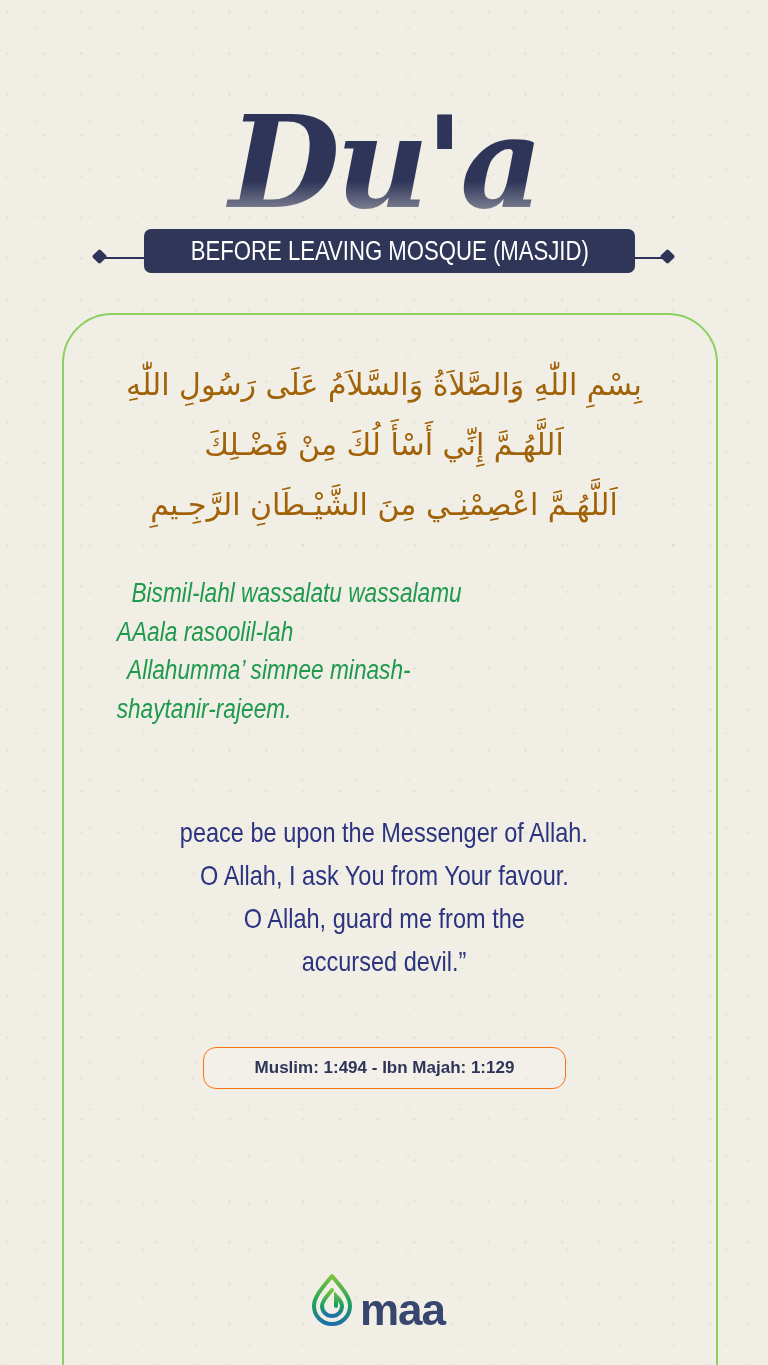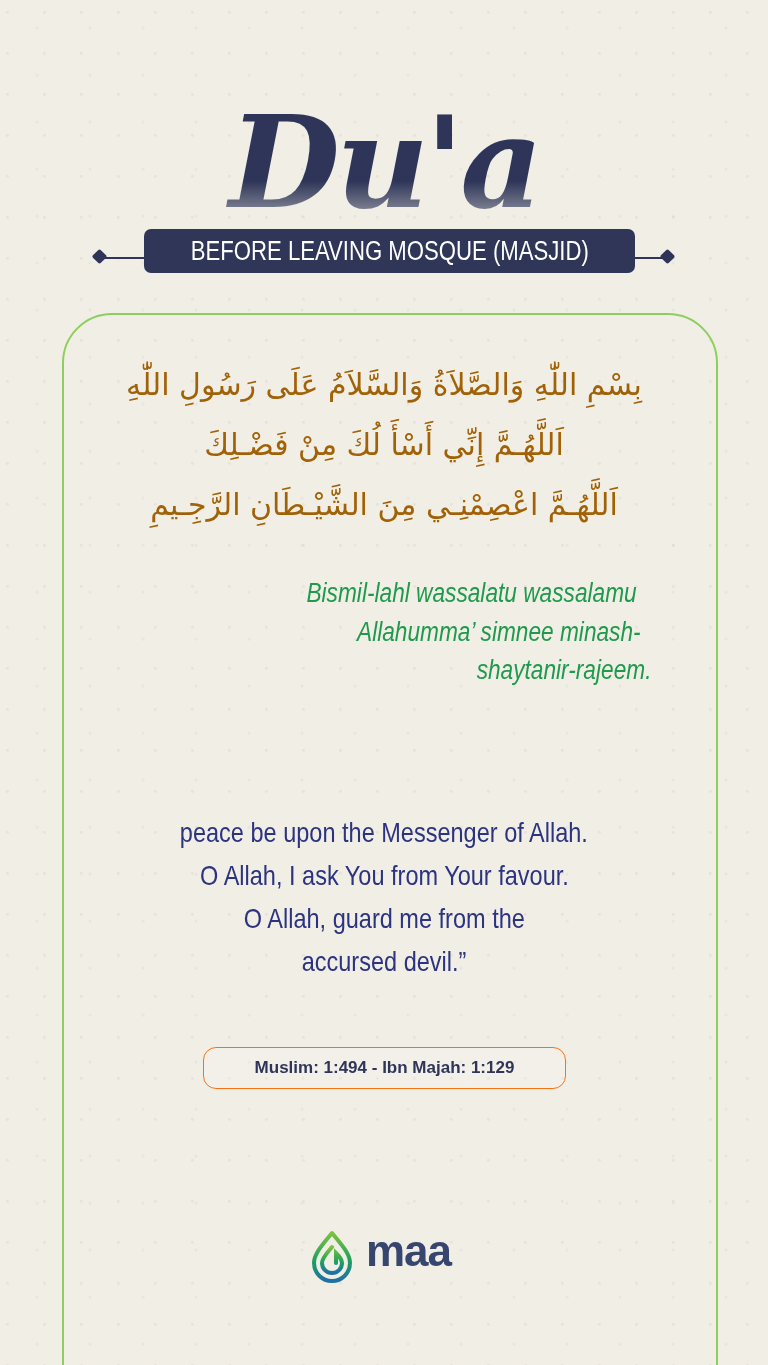--- a/index.html
+++ b/index.html
@@ -43,42 +43,42 @@
   }
   .arabic {
     position: absolute; left: 100px; right: 100px; top: 355px;
     direction: rtl; text-align: center;
     font-family: "DejaVu Sans", sans-serif; font-size: 30px; line-height: 60px;
     color: #a16207;
   }
   .arabic div { white-space: nowrap; }
   .translit {
     position: absolute; left: 100px; right: 100px; top: 574px;
-    text-align: right; color: #1f9a4c;
+    text-align: left; color: #1f9a4c;
     font-family: "Liberation Sans", sans-serif; font-style: italic;
     font-size: 27px; line-height: 38.5px;
   }
   .translit div, .translation div { white-space: nowrap; }
   .translit div span, .translation div span { display: inline-block; transform: scaleX(0.84); }
   .translation {
     position: absolute; left: 90px; right: 90px; top: 811px;
     text-align: center; color: #2c3480;
     font-family: "Liberation Sans", sans-serif;
     font-size: 28px; line-height: 43px;
   }
   .reference {
     position: absolute; left: 203px; top: 1047px; width: 363px; height: 42px;
     border: 1px solid #f97316; border-radius: 13px; box-sizing: border-box;
     display: flex; align-items: center; justify-content: center;
     font-family: "Liberation Sans", sans-serif; font-weight: bold; font-size: 17px;
     color: #2e3558; background: rgba(255,255,255,0.15);
   }
   .logo {
-    position: absolute; left: 310px; top: 1229px; height: 56px;
-    display: flex; align-items: flex-start; gap: 12px;
+    position: absolute; left: 310px; top: 1276px; height: 56px;
+    display: flex; align-items: flex-end; gap: 6px;
   }
   .logo-text {
     font-family: "Liberation Sans", sans-serif; font-weight: bold;
     font-size: 44px; color: #36466e; letter-spacing: -1px; line-height: 1;
   }
 </style>
 </head>
 <body>
 
 <div class="title-script">Du'a</div>
@@ -95,20 +95,21 @@
 <div class="card"></div>
 
 <div class="arabic">
   <div>بِسْمِ اللّٰهِ وَالصَّلاَةُ وَالسَّلاَمُ عَلَى رَسُولِ اللّٰهِ</div>
   <div>اَللَّهُـمَّ إِنِّي أَسْأَ لُكَ مِنْ فَضْـلِكَ</div>
   <div>اَللَّهُـمَّ اعْصِمْنِـي مِنَ الشَّيْـطَانِ الرَّجِـيمِ</div>
 </div>
 
 <div class="translit">
   <div><span>Bismil-lahl wassalatu wassalamu</span></div>
+  <div><span>AAala rasoolil-lah</span></div>
   <div><span>Allahumma’ simnee minash-</span></div>
   <div><span>shaytanir-rajeem.</span></div>
 </div>
 
 <div class="translation">
   <div><span>peace be upon the Messenger of Allah.</span></div>
   <div><span>O Allah, I ask You from Your favour.</span></div>
   <div><span>O Allah, guard me from the</span></div>
   <div><span>accursed devil.”</span></div>
 </div>

